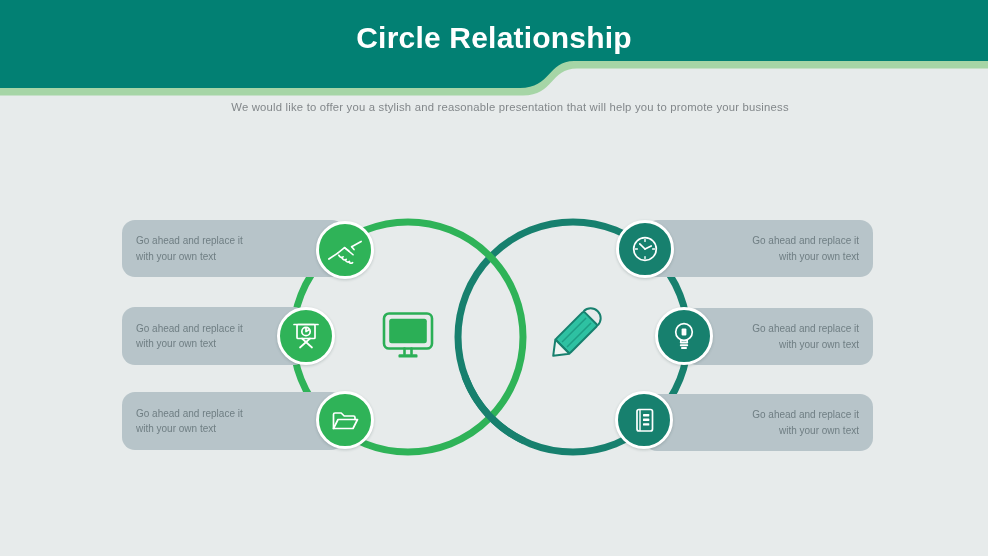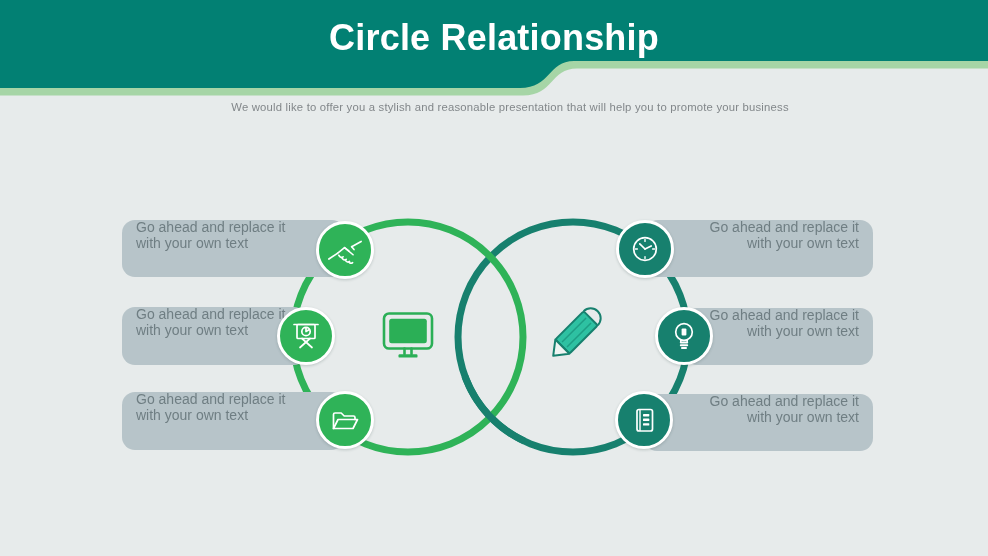--- a/index.html
+++ b/index.html
@@ -4,34 +4,34 @@
 <style>
   html,body{margin:0;padding:0;}
   body{width:988px;height:556px;overflow:hidden;font-family:"Liberation Sans",sans-serif;}
   .slide{position:relative;width:988px;height:556px;background:var(--c-background);}
 
   
   .header-svg{position:absolute;left:0;top:0;}
   .hdr-stripe{fill:var(--c-light_green);}
   .hdr-shape{fill:var(--c-header_teal);}
   .page-title{position:absolute;left:0;top:21px;width:988px;margin:0;text-align:center;
-    font-size:36px;line-height:34px;font-weight:700;color:var(--c-title_text);letter-spacing:.2px;}
+    font-size:30px;line-height:34px;font-weight:700;color:var(--c-title_text);letter-spacing:.2px;}
   .subtitle{position:absolute;left:16px;top:101px;width:988px;text-align:center;
     font-size:11.3px;color:var(--c-subtitle_text);letter-spacing:.2px;}
 
   
   .venn{position:absolute;left:0;top:0;}
   .ring{fill:none;stroke-width:7;}
   .ring-green{stroke:var(--c-accent_green);}
   .ring-teal{stroke:var(--c-accent_teal);}
 
   
   .box{position:absolute;background:var(--c-box_fill);border-radius:13px;
-    color:var(--c-box_text);font-size:14px;line-height:15.5px;
-    display:flex;flex-direction:column;justify-content:flex-start;box-sizing:border-box;padding:0 14px;}
+    color:var(--c-box_text);font-size:10px;line-height:15.5px;
+    display:flex;flex-direction:column;justify-content:center;box-sizing:border-box;padding:0 14px;}
   .box.right{text-align:right;}
   .box span{display:block;}
 
   
   .badge{position:absolute;width:52px;height:52px;border-radius:50%;border:3px solid #fff;
     display:flex;align-items:center;justify-content:center;box-shadow:0 1px 3px rgba(30,60,55,.22);}
   .badge-green{background:var(--c-accent_green);}
   .badge-teal{background:var(--c-accent_teal);}
   .wicon{stroke:var(--c-icon_stroke);fill:none;stroke-width:1.7;stroke-linecap:round;stroke-linejoin:round;}
   .wfill{fill:var(--c-icon_stroke);stroke:none;}

